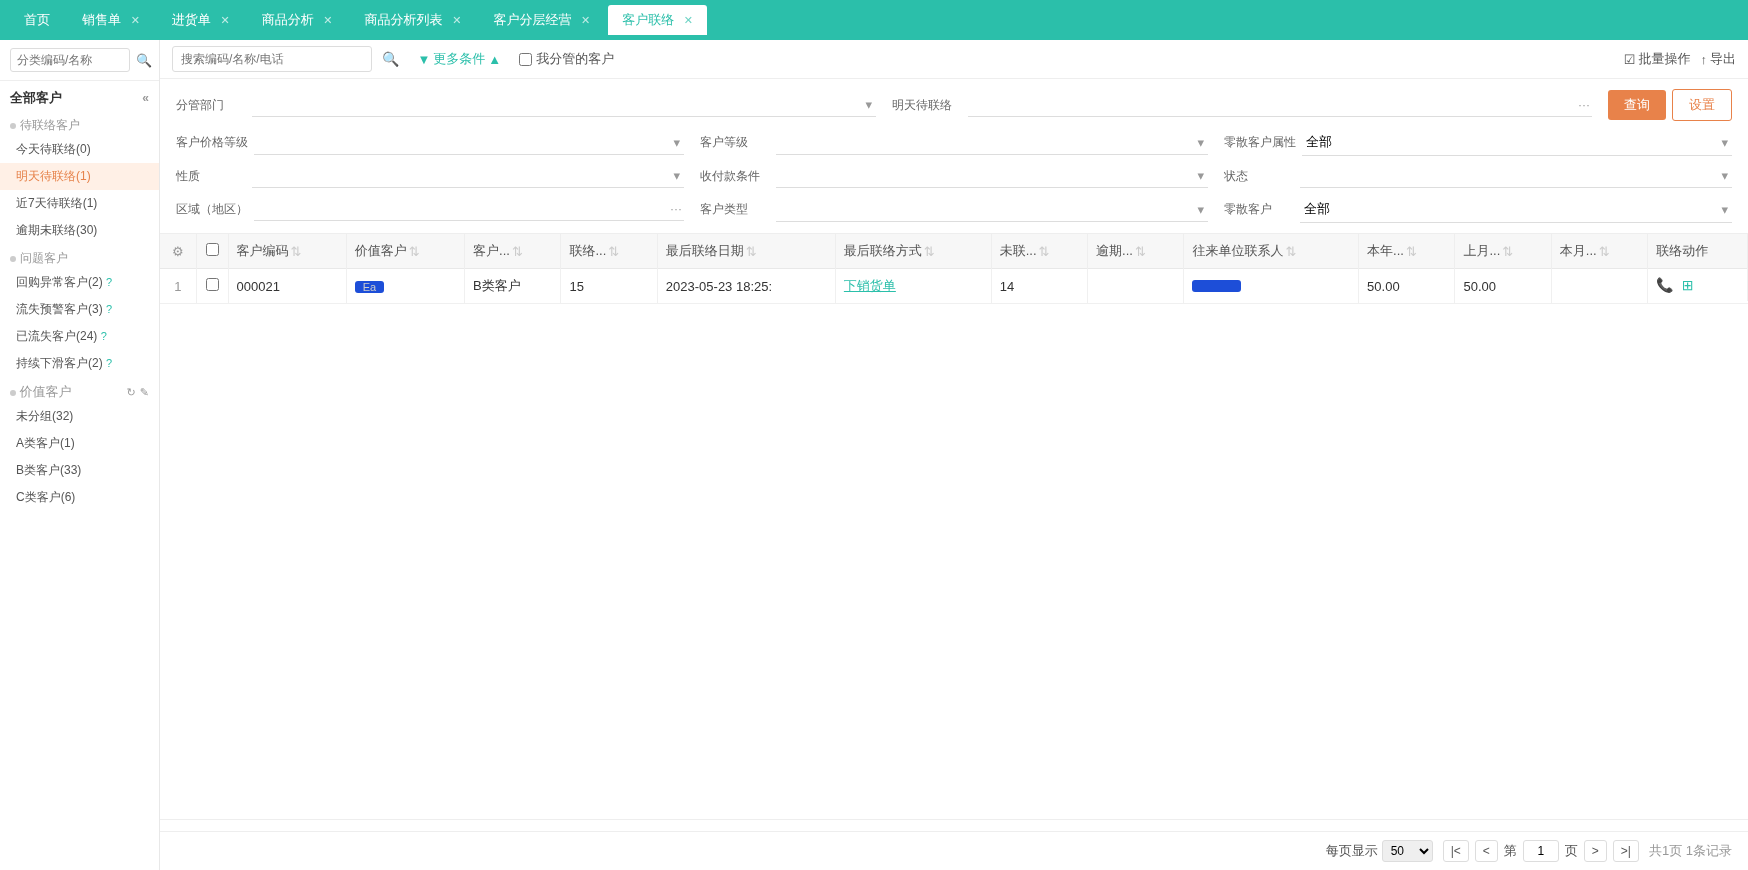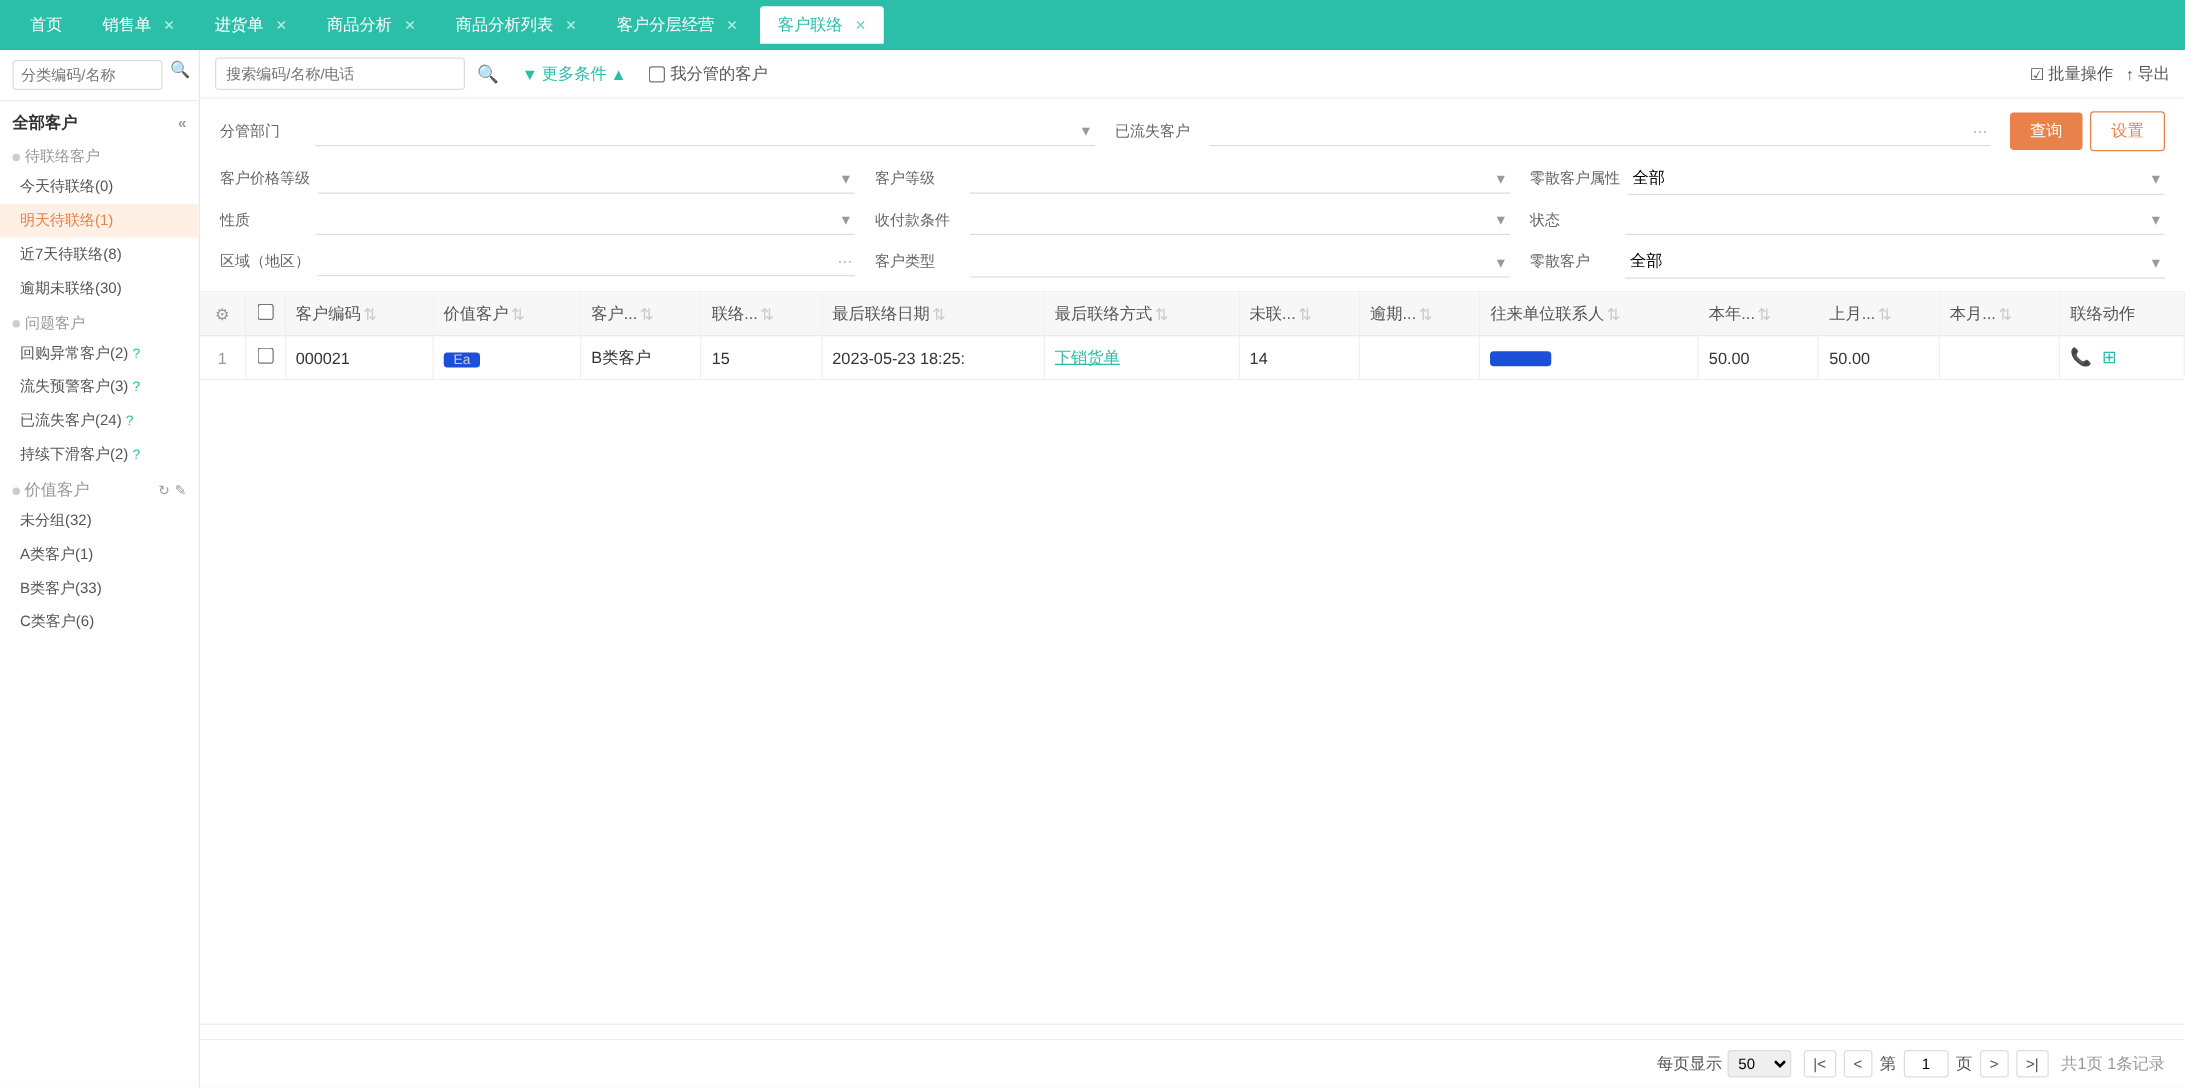--- a/index.html
+++ b/index.html
@@ -42,20 +42,21 @@
     
     .sidebar {
       width: 160px;
       background: #fff;
       border-right: 1px solid #e8e8e8;
       overflow-y: auto;
       flex-shrink: 0;
     }
     .sidebar-search {
       display: flex;
+      align-items: center;
       padding: 8px 10px;
       border-bottom: 1px solid #eee;
     }
     .sidebar-search input {
       border: 1px solid #ddd;
       border-radius: 3px;
       padding: 4px 6px;
       font-size: 12px;
       width: 120px;
       outline: none;
@@ -383,21 +384,21 @@
       <span>全部客户</span>
       <span class="collapse-icon">«</span>
     </div>
 
     <div class="sidebar-group-title">
       <span class="dot"></span>
       待联络客户
     </div>
     <div class="sidebar-item">今天待联络(0)</div>
     <div class="sidebar-item active">明天待联络(1)</div>
-    <div class="sidebar-item">近7天待联络(8)</div>
+    <div class="sidebar-item">近7天待联络(1)</div>
     <div class="sidebar-item">逾期未联络(30)</div>
 
     <div class="sidebar-group-title">
       <span class="dot"></span>
       问题客户
     </div>
     <div class="sidebar-item">回购异常客户(2) <span style="color:#2bbfaa;font-size:11px">?</span></div>
     <div class="sidebar-item">流失预警客户(3) <span style="color:#2bbfaa;font-size:11px">?</span></div>
     <div class="sidebar-item">已流失客户(24) <span style="color:#2bbfaa;font-size:11px">?</span></div>
     <div class="sidebar-item">持续下滑客户(2) <span style="color:#2bbfaa;font-size:11px">?</span></div>
@@ -448,21 +449,21 @@
 
       <div class="filter-row">
         <div class="filter-field">
           <span class="filter-label">分管部门</span>
           <div class="filter-select">
             <span></span>
             <span class="chevron">▾</span>
           </div>
         </div>
         <div class="filter-field">
-          <span class="filter-label">已流失客户</span>
+          <span class="filter-label">明天待联络</span>
           <div style="flex:1;border-bottom:1px solid #ddd;padding:4px 2px;display:flex;align-items:center;justify-content:flex-end;">
             <span class="filter-dots">···</span>
           </div>
         </div>
         <div class="filter-actions-right">
           <button class="btn-query">查询</button>
           <button class="btn-set">设置</button>
         </div>
       </div>
 

